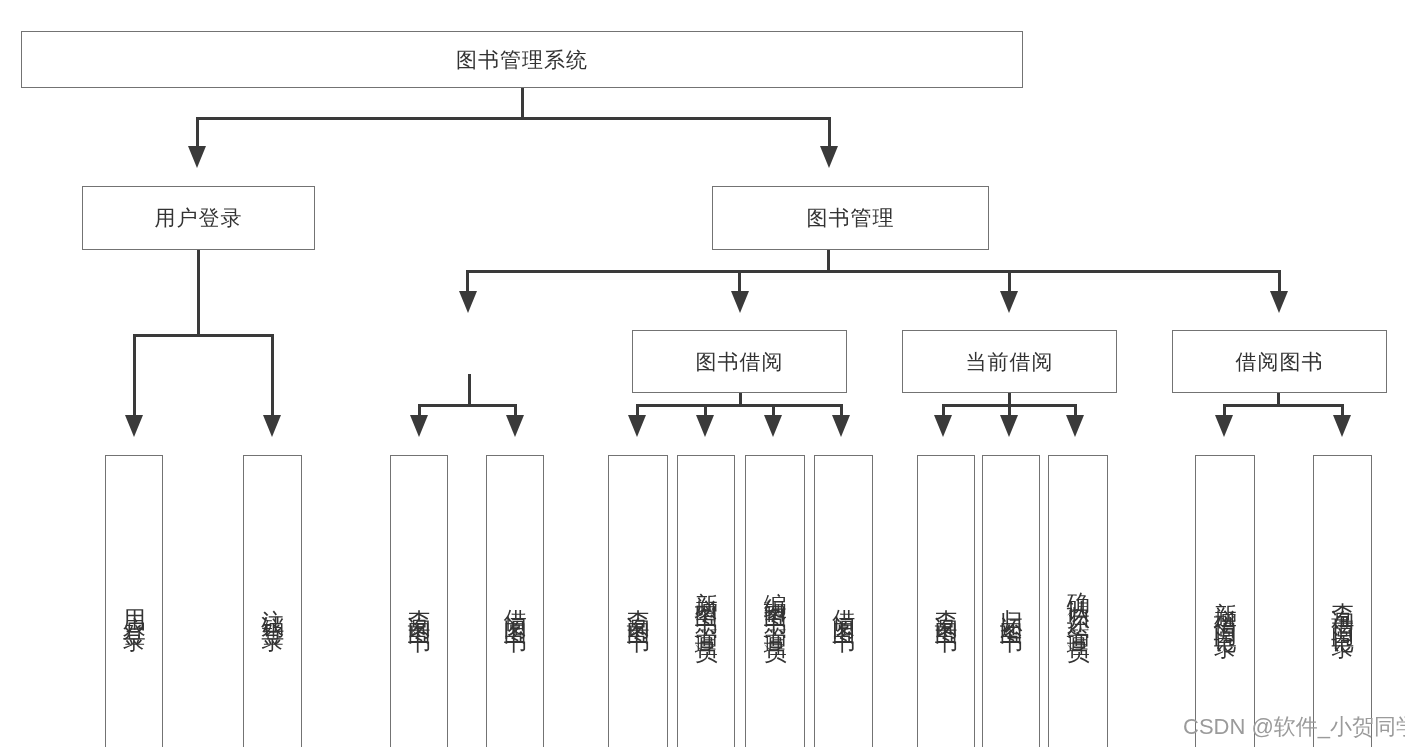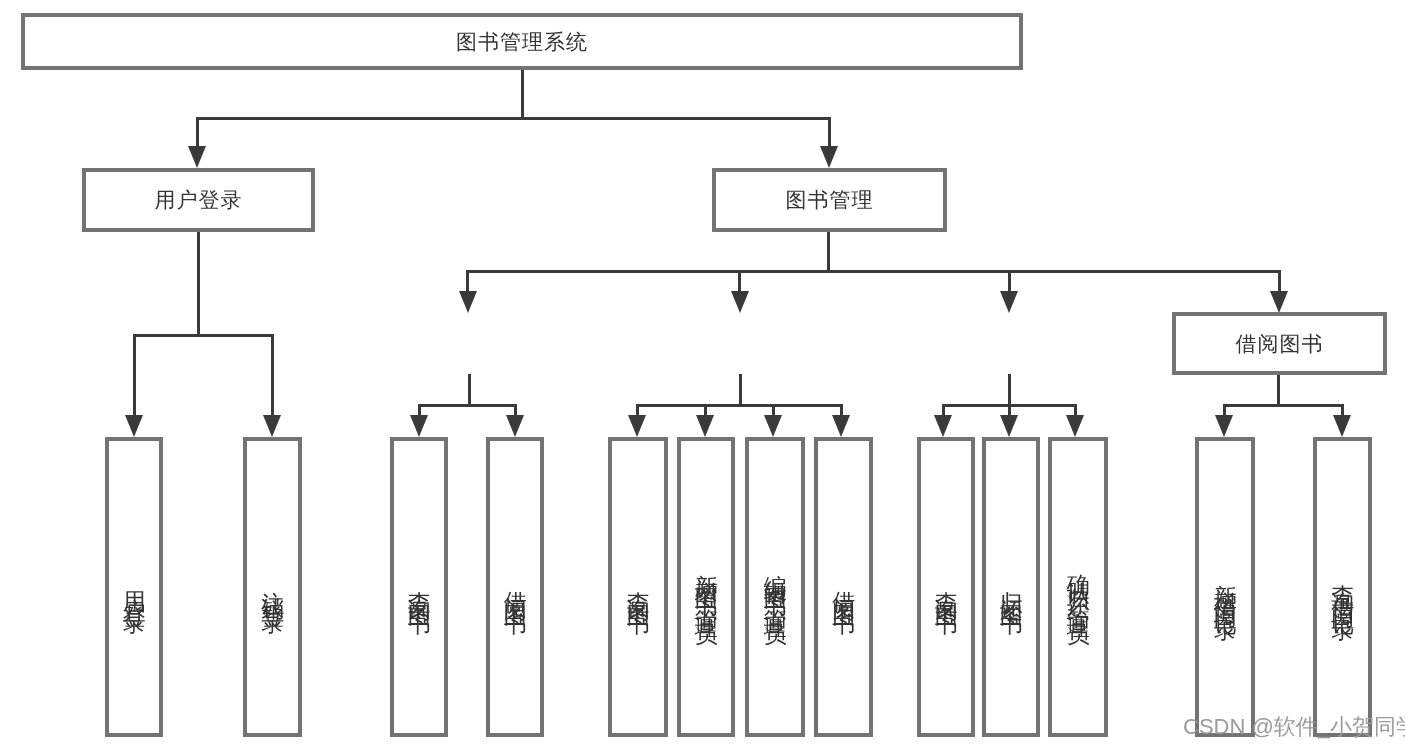--- a/index.html
+++ b/index.html
@@ -11,26 +11,27 @@
   .canvas {
     position: relative;
     width: 1405px;
     height: 747px;
     background: #ffffff;
     overflow: hidden;
   }
   .box {
     position: absolute;
     box-sizing: border-box;
-    border: 4px solid #737373;
+    border: 1px solid #737373;
     background: #ffffff;
     display: flex;
     align-items: center;
     justify-content: center;
     color: #333333;
+    margin-top: 18px;
   }
   .hbox { font-size: 21px; letter-spacing: 1px; }
   .vbox { font-size: 23px; }
   .vbox .vtext {
     writing-mode: vertical-rl;
     text-orientation: mixed;
     letter-spacing: 7px;
     line-height: 1.1;
     white-space: nowrap;
   }
@@ -117,24 +118,30 @@
   <div class="vline" style="left:1341px; top:404px; height:13px;"></div>
   <div class="arrow" style="left:1333px; top:415px;"></div>
 
   <div class="box hbox" style="left:21px; top:13px; width:1002px; height:57px;">
     <span>图书管理系统</span>
   </div>
 
   <div class="box hbox" style="left:82px; top:168px; width:233px; height:64px;">
     <span>用户登录</span>
   </div>
-  <div class="box hbox" style="left:712px; top:168px; width:235px; height:64px;">
+  <div class="box hbox" style="left:712px; top:168px; width:277px; height:64px;">
     <span>图书管理</span>
   </div>
 
+  <div class="box hbox" style="left:632px; top:312px; width:215px; height:63px;">
+    <span>图书借阅</span>
+  </div>
+  <div class="box hbox" style="left:902px; top:312px; width:215px; height:63px;">
+    <span>当前借阅</span>
+  </div>
   <div class="box hbox" style="left:1172px; top:312px; width:215px; height:63px;">
     <span>借阅图书</span>
   </div>
 
   <div class="box vbox" style="left:105px; top:437px; width:58px; height:300px;">
     <span class="vtext">用户登录</span>
   </div>
   <div class="box vbox" style="left:243px; top:437px; width:59px; height:300px;">
     <span class="vtext">注销登录</span>
   </div>

